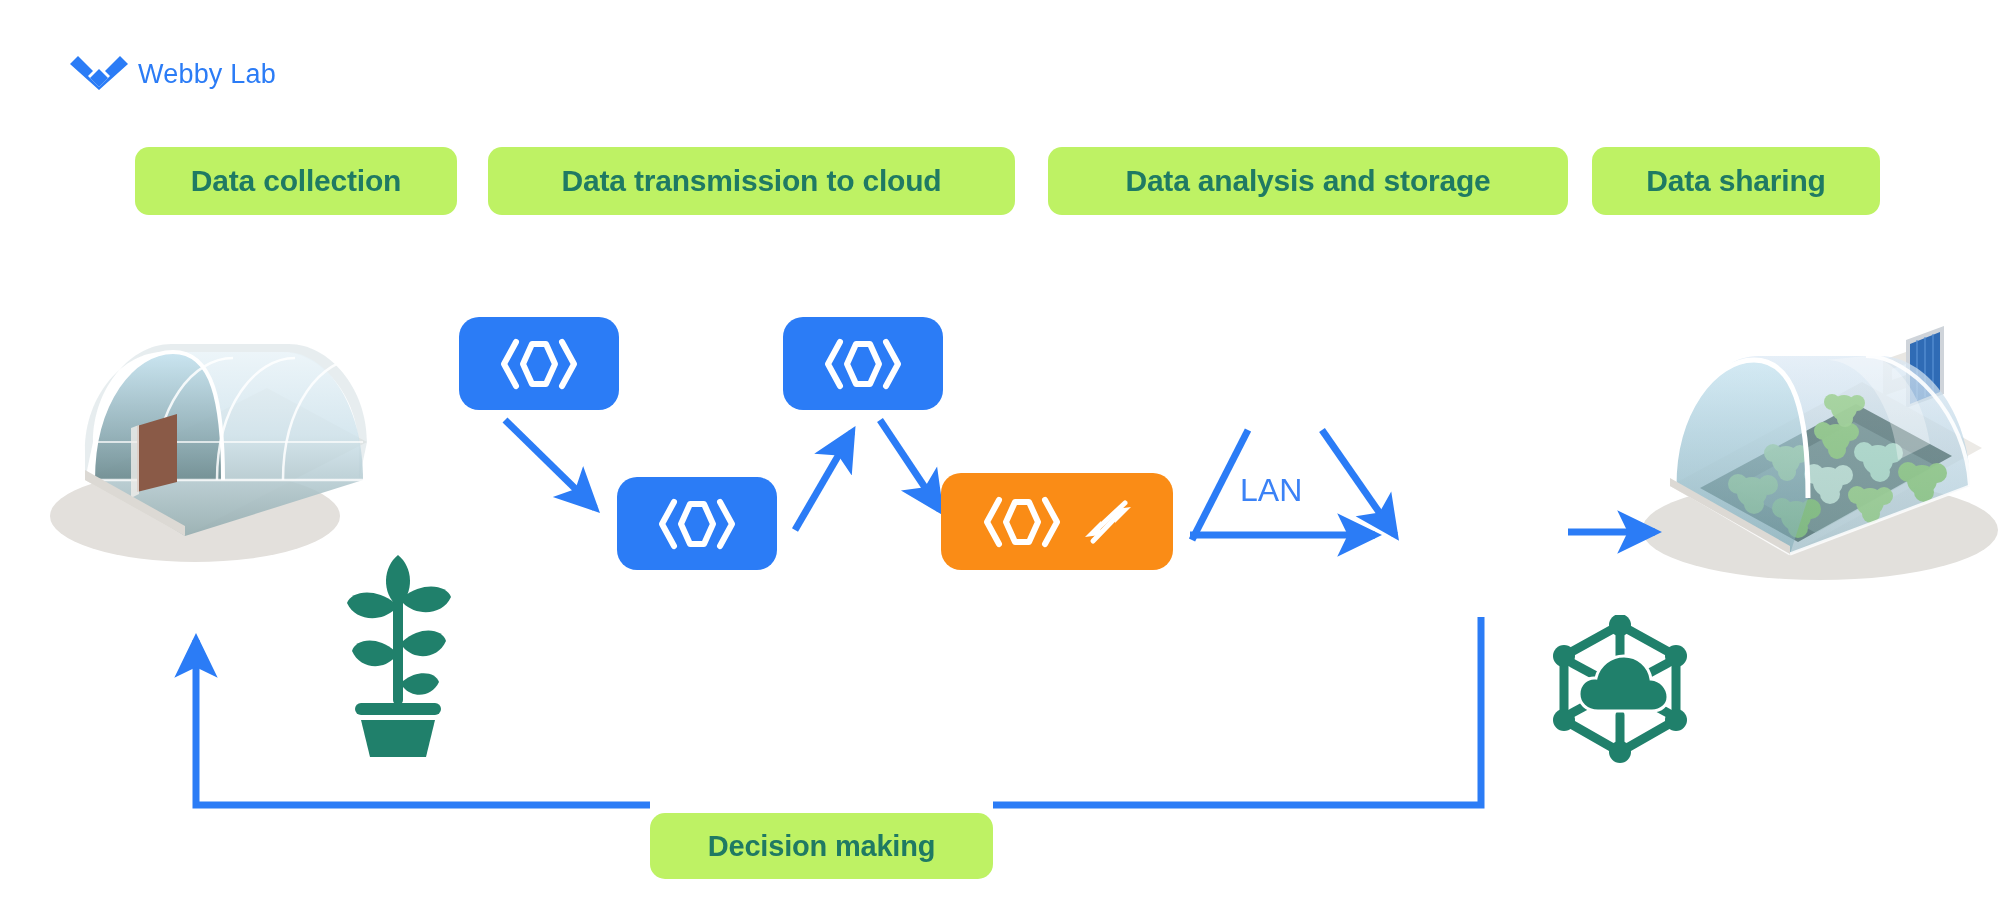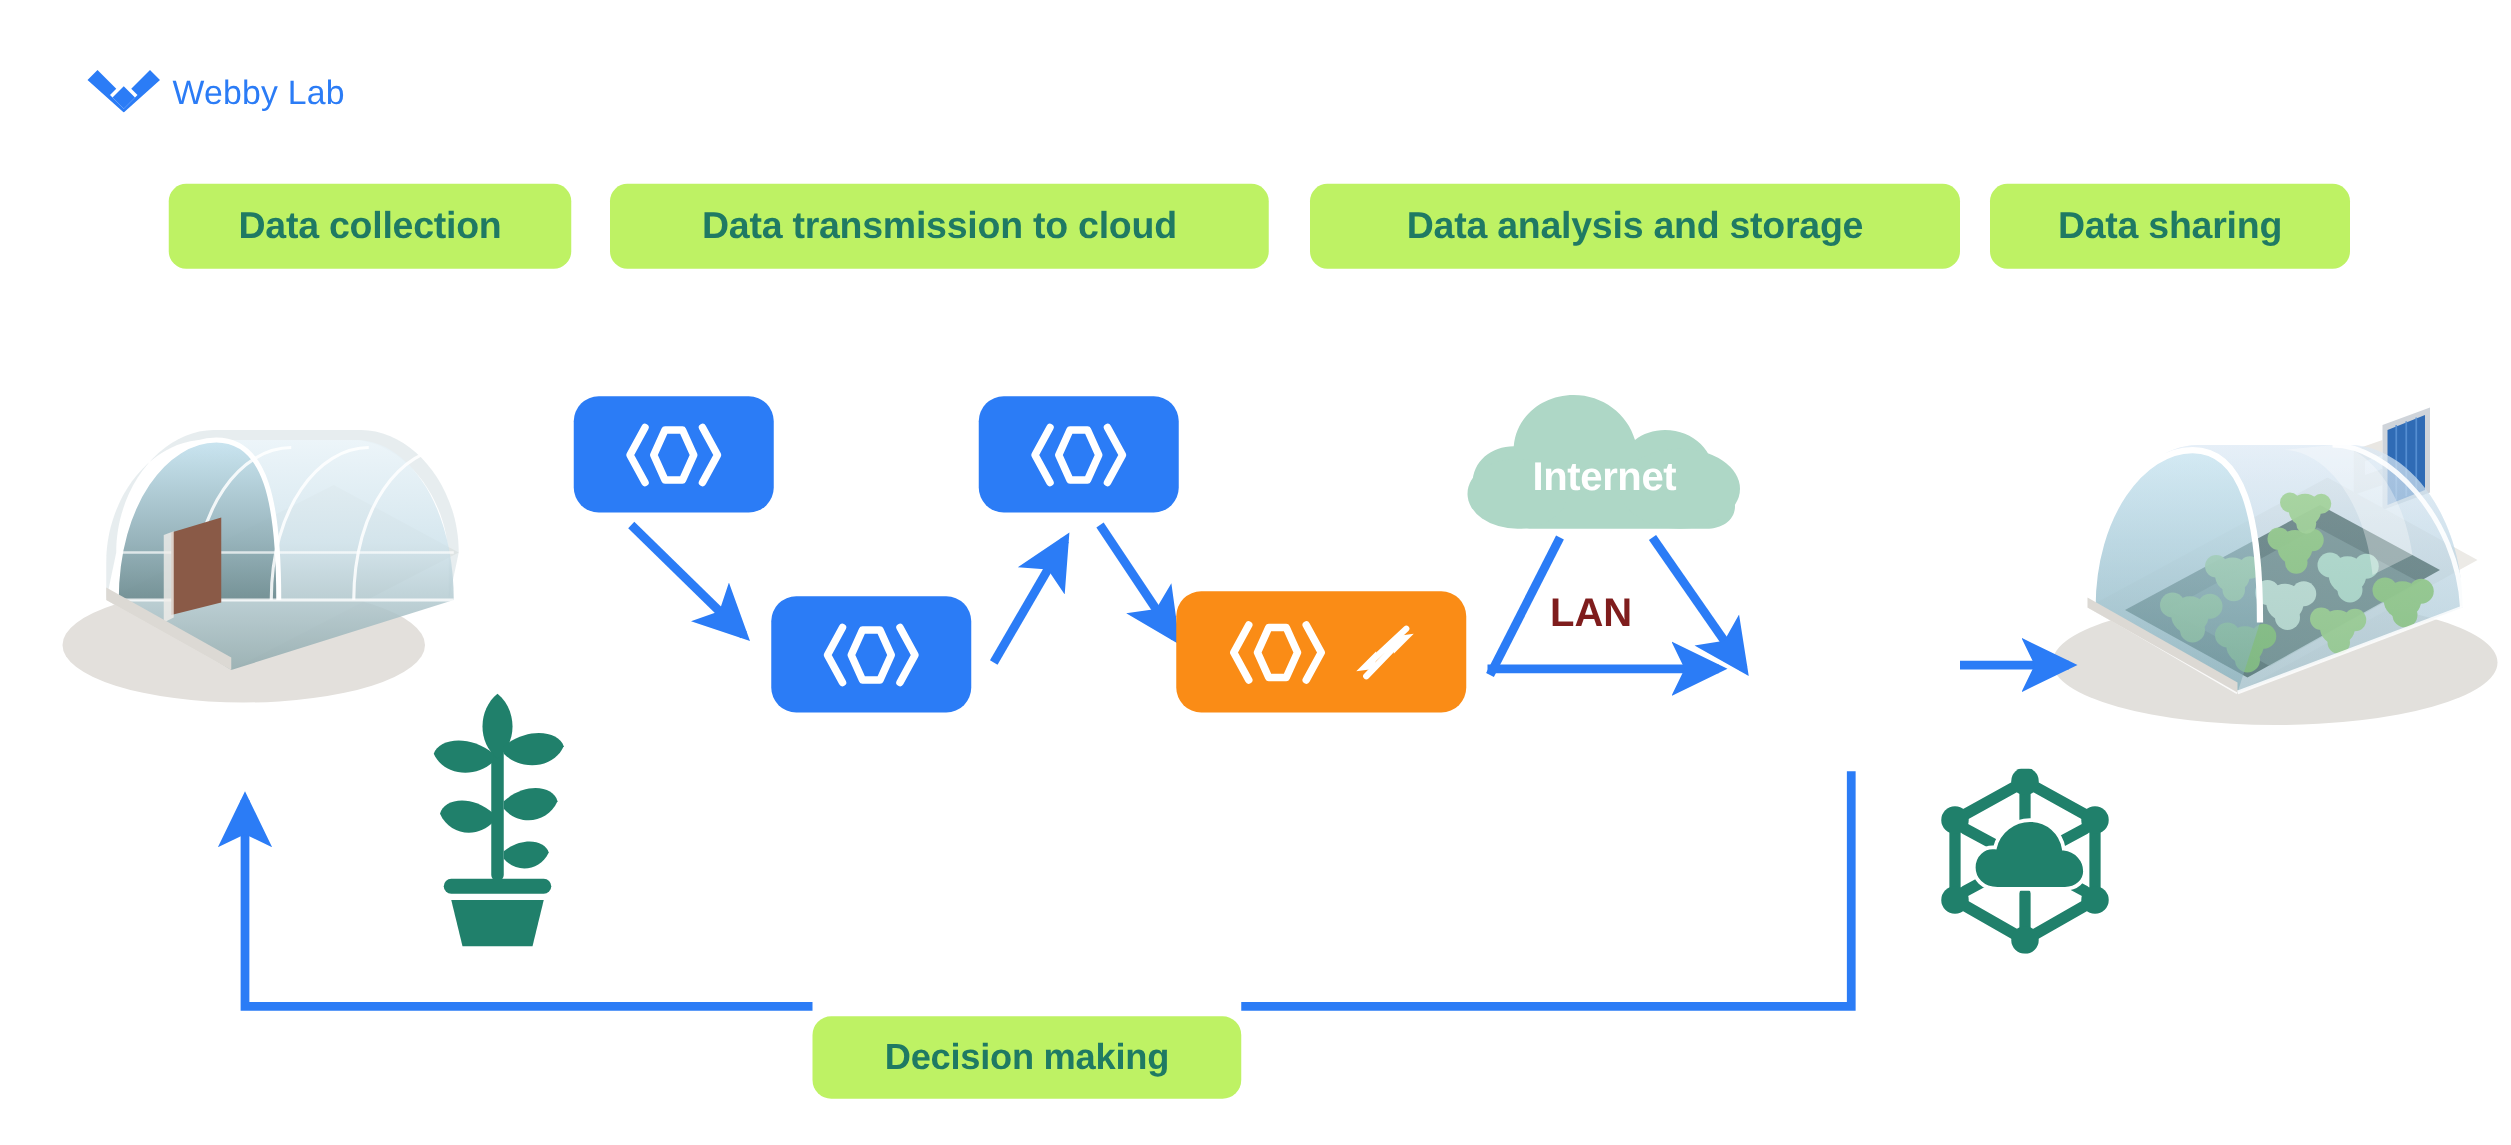--- a/index.html
+++ b/index.html
@@ -97,22 +97,22 @@
     left: 0; top: 0; width: 235px; height: 112px;
     display: flex; align-items: center; justify-content: center;
     color: #ffffff; font-size: 32px; font-weight: bold;
     letter-spacing: -0.3px;
     padding-top: 24px;
   }
 
   
   .caption {
     position: absolute;
-    color: #7f1d1d;
-    font-weight: bold;
+    color: #3b82f6;
+    font-weight: normal;
     white-space: nowrap;
     z-index: 5;
   }
   #cap-wsn   { left: 580px;  top: 620px; font-size: 34px; }
   #cap-edge  { left: 935px;  top: 620px; font-size: 34px; }
   #cap-lan   { left: 1240px; top: 472px; font-size: 32px; }
 
   
   #wires {
     position: absolute;
@@ -204,36 +204,20 @@
       <path d="M36 6 L50 6 L59 26 L50 46 L36 46 L27 26 Z" stroke="#fff" stroke-width="6" fill="none" stroke-linejoin="round"></path>
     </svg>
     <svg class="glyph-arrows" viewBox="0 0 56 50">
       <path d="M46 6 L17 33" stroke="#fff" stroke-width="5" stroke-linecap="round"></path>
       <path d="M6 40 L22 24 L21 38 Z" fill="#fff"></path>
       <path d="M14 44 L41 16" stroke="#fff" stroke-width="5" stroke-linecap="round"></path>
       <path d="M52 10 L36 26 L37 12 Z" fill="#fff"></path>
     </svg>
   </div>
 
-  <div id="cloud">
-    <svg viewBox="0 0 235 112">
-      <path d="M62 110
-               C30 110 12 94 12 74
-               C12 56 27 44 45 44
-               C47 20 68 3 93 3
-               C116 3 136 18 142 39
-               C148 34 157 31 166 31
-               C189 31 206 48 206 70
-               C211 72 222 80 222 92
-               C222 103 212 110 199 110 Z" fill="#aed7c6"></path>
-      <ellipse cx="178" cy="78" rx="48" ry="32" fill="#aed7c6"></ellipse>
-      <ellipse cx="48" cy="82" rx="40" ry="28" fill="#aed7c6"></ellipse>
-    </svg>
-    <div id="cloud-label">Internet</div>
-  </div>
 
   <div class="caption" id="cap-lan">LAN</div>
 
   <div class="pill" id="pill-decision">Decision making</div>
 
   <svg class="illus" id="greenhouse-left" viewBox="0 0 340 250">
     <defs>
       <linearGradient id="ghlGlass" x1="0" y1="0" x2="0" y2="1">
         <stop offset="0%" stop-color="#e9f3f8"></stop>
         <stop offset="45%" stop-color="#cfe3ec"></stop>

